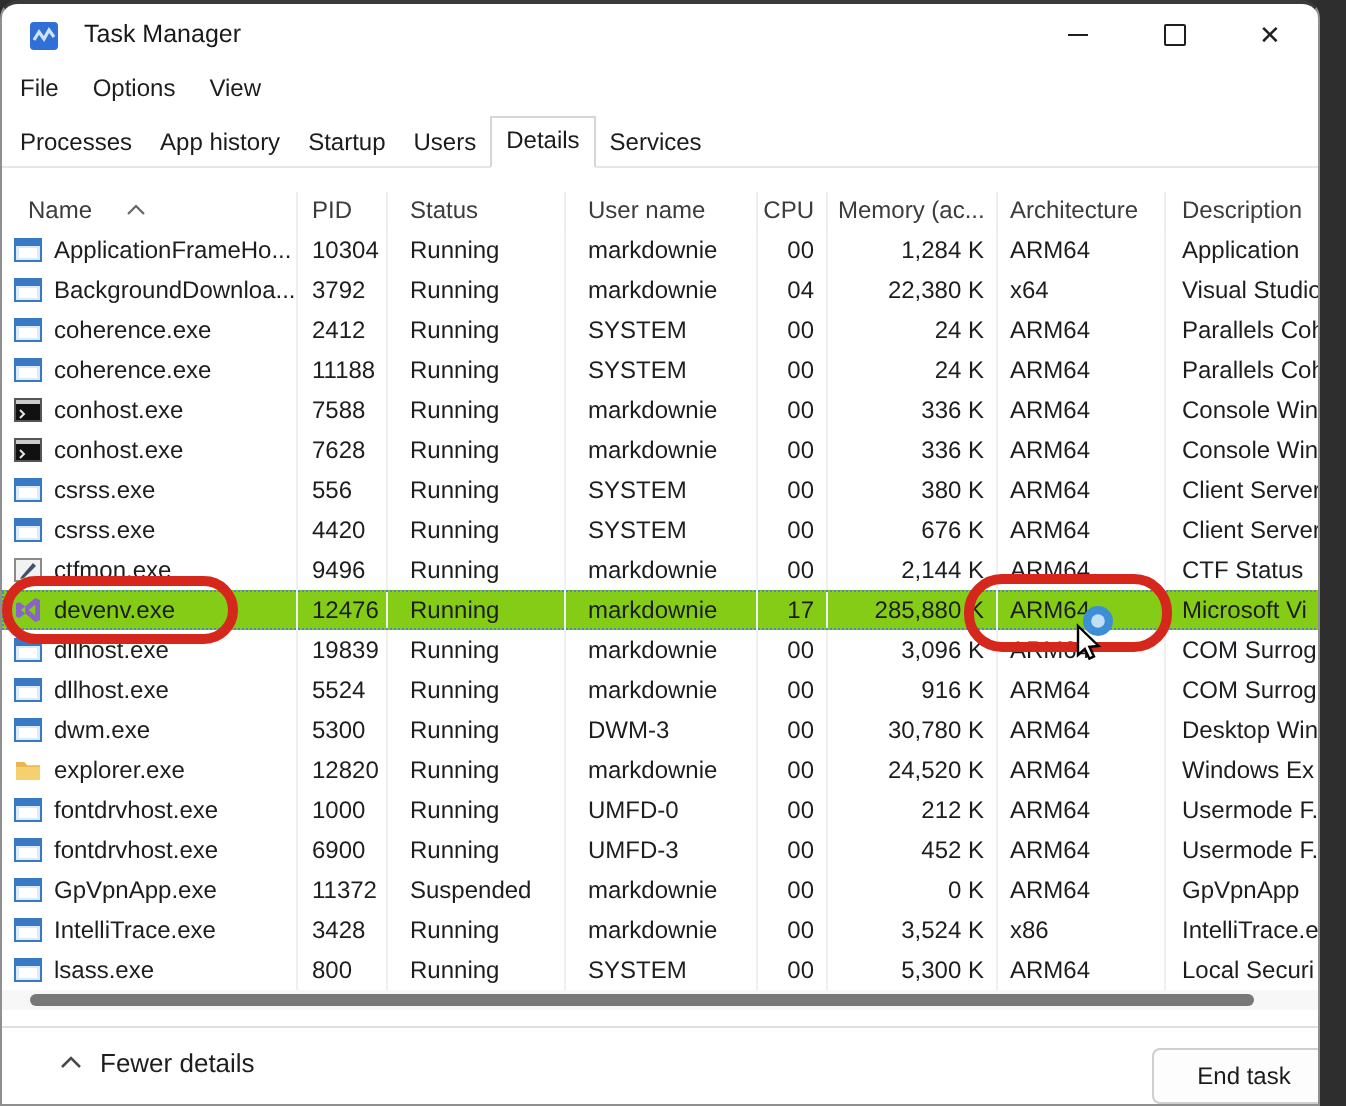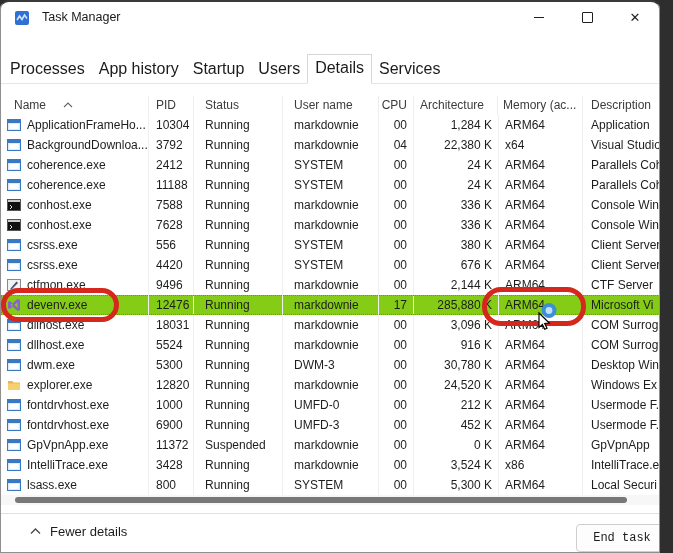--- a/index.html
+++ b/index.html
@@ -19,21 +19,21 @@
   .controls { margin-left:auto; display:flex; height:30px; }
   .ctrl { width:48px; height:30px; display:flex; align-items:center; justify-content:center; }
   .glyph-min { width:10px; height:1px; background:#1f1f1f; }
   .glyph-max { width:9px; height:9px; border:1px solid #1f1f1f; border-radius:1px; }
   .glyph-close { font-size:13px; color:#1f1f1f; line-height:1; }
   
   .menubar { position:absolute; left:0; top:31px; right:0; height:22px; display:flex; align-items:center; padding-left:8px; gap:15px; }
   .menu-item { font-size:12px; color:#1d1d1d; padding:2px 1px; }
   
   .tabbar { position:absolute; left:0; top:57px; right:0; height:25px; display:flex; align-items:flex-end; padding-left:2px; border-bottom:1px solid #e6e6e6; box-sizing:border-box; }
-  .tab { font-size:16px; color:#1b1b1b; padding:4px 7px 5px 7px; white-space:nowrap; }
+  .tab { font-size:12px; color:#1b1b1b; padding:4px 7px 5px 7px; white-space:nowrap; }
   .tab.selected { background:#fff; border:1px solid #d6d6d6; border-bottom:1px solid #fff; margin-bottom:-1px; padding-bottom:6px; }
   
   .theader { position:absolute; left:0; top:94px; width:659px; height:19px; display:flex; }
   .hcell { position:relative; box-sizing:border-box; height:19px; line-height:19px; font-size:12px; color:#3c3c3c; border-right:1px solid #ededed; overflow:hidden; white-space:nowrap; }
   .tbody { position:absolute; left:0; top:113px; width:659px; }
   .trow { display:flex; height:20px; }
   .trow.selected { background:#84cc16; outline:1px dotted #4f87c0; outline-offset:-1px; }
   .cell { box-sizing:border-box; height:20px; line-height:20px; font-size:12px; color:#1d1d1d; border-right:1px solid #efefef; overflow:hidden; white-space:nowrap; display:block; }
   .col0 { width:148px; } .col1 { width:45px; } .col2 { width:89px; } .col3 { width:96px; }
   .col4 { width:35px; } .col5 { width:85px; } .col6 { width:84px; } .col7 { width:77px; }
@@ -56,21 +56,21 @@
   .sort-asc { position:absolute; left:62px; top:-1px; width:12px; height:7px; }
   
   .vscroll { position:absolute; left:659px; top:94px; width:14px; height:399px; background:#f2f2f2; }
   .vthumb { position:absolute; left:2px; top:11px; width:10px; height:40px; background:#9b9b9b; border-radius:4px; }
   .varrow { position:absolute; left:0; width:14px; height:10px; display:flex; align-items:center; justify-content:center; }
   .hscroll { position:absolute; left:0; top:493px; width:659px; height:10px; background:#f7f7f7; }
   .hthumb { position:absolute; left:14px; top:2px; width:612px; height:6px; background:#787878; border-radius:3px; }
   
   .footer { position:absolute; left:0; right:0; top:511px; height:40px; border-top:1px solid #e0e0e0; background:#fff; }
   .fewer { position:absolute; left:29px; top:10px; display:flex; align-items:center; gap:9px; font-size:13px; color:#1d1d1d; }
-  .endtask { position:absolute; left:575px; top:10px; width:90px; height:26px; background:#fdfdfd; border:1px solid #cfcfcf; border-radius:4px; font-size:12px; color:#1b1b1b; display:flex; align-items:center; justify-content:center; font-family:Liberation Mono, monospace; }
+  .endtask { position:absolute; left:575px; top:10px; width:90px; height:26px; background:#fdfdfd; border:1px solid #cfcfcf; border-radius:4px; font-size:12px; color:#1b1b1b; display:flex; align-items:center; justify-content:center; font-family:Liberation Sans, sans-serif; }
   
   .annolayer { position:absolute; inset:0; pointer-events:none; }
   .red-ellipse-1 { position:absolute; left:0px; top:286px; width:118px; height:34px; border:5px solid #d6271c; border-radius:17px; box-sizing:border-box; }
   .red-ellipse-2 { position:absolute; left:481px; top:285px; width:104px; height:39px; border:5px solid #d6271c; border-radius:19px; box-sizing:border-box; }
   .cursorwrap { position:absolute; left:529px; top:296px; width:36px; height:36px; }
 </style>
 </head>
 <body>
 
 <div class="window">
@@ -89,40 +89,45 @@
         </div>
       <div class="ctrl">
           <div class="glyph-max"></div>
         </div>
       <div class="ctrl">
           <span class="glyph-close">✕</span>
         </div>
     </div>
   </div>
 
+  <div class="menubar">
+    <span class="menu-item">File</span>
+    <span class="menu-item">Options</span>
+    <span class="menu-item">View</span>
+  </div>
 
   <div class="tabbar">
       <div class="tab">Processes</div>
       <div class="tab">App history</div>
       <div class="tab">Startup</div>
       <div class="tab">Users</div>
       <div class="tab selected">Details</div>
       <div class="tab">Services</div>
     </div>
 
   <div class="theader">
       <div class="hcell col0"><span>Name</span><span class="sort-asc"><svg width="10" height="6" viewBox="0 0 10 6">
             <polyline points="1,5 5,1 9,5" fill="none" stroke="#666666" stroke-width="1.1"></polyline>
           </svg></span></div>
       <div class="hcell col1"><span>PID</span></div>
       <div class="hcell col2"><span>Status</span></div>
       <div class="hcell col3"><span>User name</span></div>
       <div class="hcell col4"><span>CPU</span></div>
+      <div class="hcell col5"><span>Memory (ac...</span></div>
       <div class="hcell col6"><span>Architecture</span></div>
-      <div class="hcell col5"><span>Memory (ac...</span></div>
       <div class="hcell col7"><span>Description</span></div>
     </div>
 
   <div class="tbody">
       <div class="trow">
         <div class="cell col0">
           <span class="picon">
             <svg width="14" height="14" viewBox="0 0 14 14">
               <rect x="0.5" y="1.5" width="13" height="11" fill="#dcebfb" stroke="#3b78c3"></rect>
               <rect x="1" y="2" width="12" height="3" fill="#3b78c3"></rect>
@@ -281,21 +286,21 @@
             </svg>
           </span>
           <span>ctfmon.exe</span>
         </div>
         <div class="cell col1">9496</div>
         <div class="cell col2">Running</div>
         <div class="cell col3">markdownie</div>
         <div class="cell col4">00</div>
         <div class="cell col5">2,144 K</div>
         <div class="cell col6">ARM64</div>
-        <div class="cell col7">CTF Server</div>
+        <div class="cell col7">CTF Status</div>
       </div>
       <div class="trow selected">
         <div class="cell col0">
           <span class="picon">
             <svg width="14" height="14" viewBox="0 0 14 14">
               <path d="M10.6 1 L13 2 L13 12 L10.6 13 L5.6 8.7 L2.6 11 L1 10.2 L1 3.8 L2.6 3 L5.6 5.3 Z M3.4 7 L5.6 8.7 L5.6 5.3 Z M7.4 7 L10.6 9.8 L10.6 4.2 Z" fill="#8a63c9" fill-rule="evenodd"></path>
             </svg>
           </span>
           <span>devenv.exe</span>
         </div>
@@ -311,21 +316,21 @@
         <div class="cell col0">
           <span class="picon">
             <svg width="14" height="14" viewBox="0 0 14 14">
               <rect x="0.5" y="1.5" width="13" height="11" fill="#dcebfb" stroke="#3b78c3"></rect>
               <rect x="1" y="2" width="12" height="3" fill="#3b78c3"></rect>
               <rect x="2.5" y="6" width="9" height="5" fill="#ffffff"></rect>
             </svg>
           </span>
           <span>dllhost.exe</span>
         </div>
-        <div class="cell col1">18031</div>
+        <div class="cell col1">19839</div>
         <div class="cell col2">Running</div>
         <div class="cell col3">markdownie</div>
         <div class="cell col4">00</div>
         <div class="cell col5">3,096 K</div>
         <div class="cell col6">ARM64</div>
         <div class="cell col7">COM Surrog</div>
       </div>
       <div class="trow">
         <div class="cell col0">
           <span class="picon">

